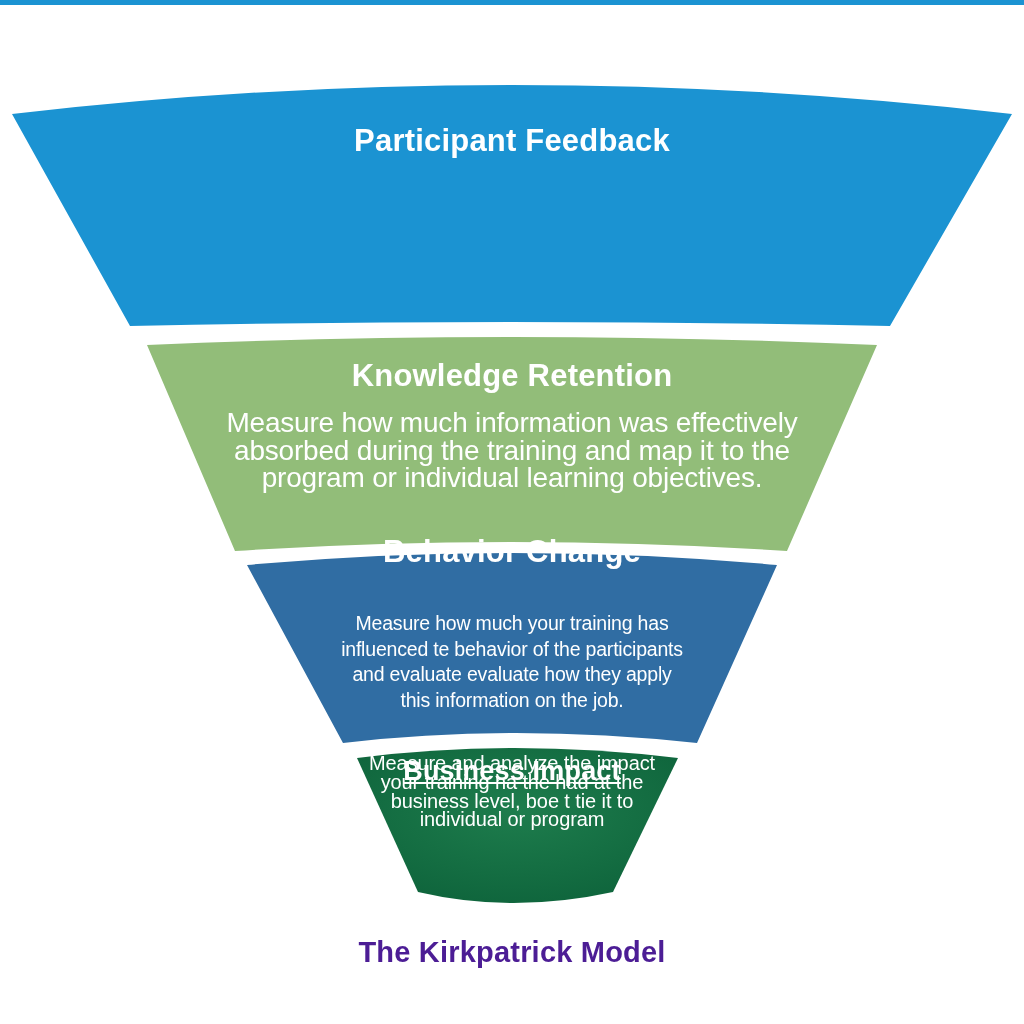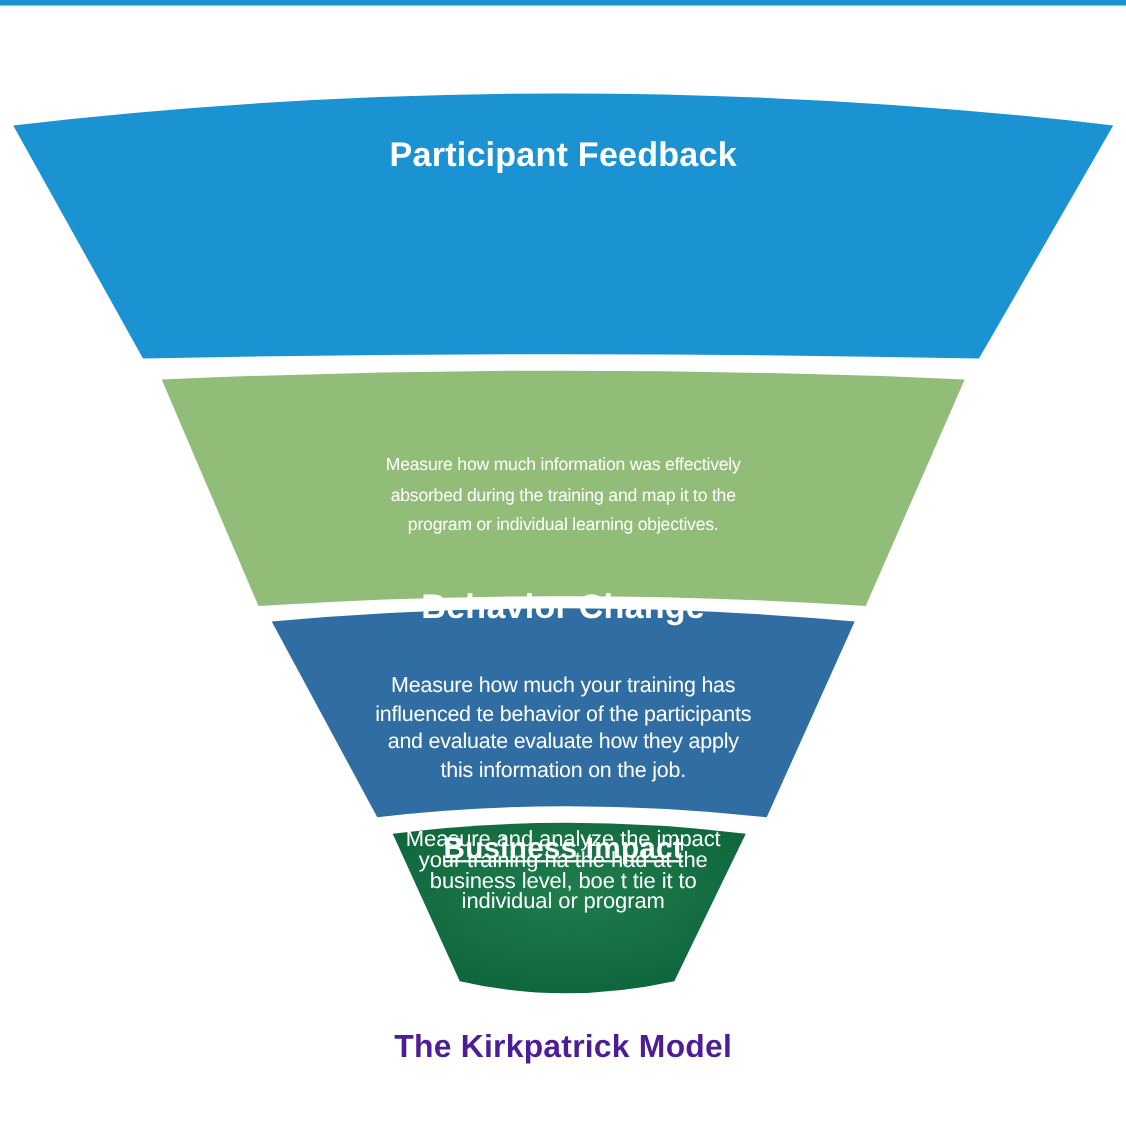--- a/index.html
+++ b/index.html
@@ -37,21 +37,21 @@
   }
   .lvl-desc {
     white-space: pre-line;
     font-size: 20.5px;
     line-height: 29px;
     letter-spacing: -0.2px;
   }
   .t1-title { top: 123px; }
   .t1-desc  { top: 171px; line-height: 31px; }
   .t2-title { top: 358px; }
-  .t2-desc  { top: 409px; line-height: 27.5px; font-size: 16px; }
+  .t2-desc  { top: 409px; line-height: 27.5px; font-size: 28px; }
   .t3-title { top: 534px; }
   .t3-desc  { top: 611px; line-height: 25.5px; font-size: 19.5px; }
   .t4-title { top: 756px; font-size: 27px; text-decoration: underline; }
   .t4-desc  { top: 754px; line-height: 18.8px; font-size: 20px; letter-spacing: -0.1px; }
   .caption {
     top: 936px;
     font-weight: bold;
     font-size: 29px;
     color: #4c1d95;
     letter-spacing: 0.2px;
@@ -76,20 +76,21 @@
 
     <path d="M 147 345 Q 512 329 877 345 L 787 551 Q 512 533 235 551 Z" fill="#92bd79"></path>
 
     <path d="M 247 565 Q 512 541 777 565 L 697 743 Q 512 723 343 743 Z" fill="#306da3"></path>
 
     <path d="M 357 758 Q 512 738 678 758 L 613 892 Q 512 914 418 892 Z" fill="url(#grad4)"></path>
   </svg>
 
   <div class="txt lvl-title t1-title">Participant Feedback</div>
 
+  <div class="txt lvl-title t2-title">Knowledge Retention</div>
   <div class="txt lvl-desc t2-desc">Measure how much information was effectively
 absorbed during the training and map it to the
 program or individual learning objectives.</div>
 
   <div class="txt lvl-title t3-title">Behavior Change</div>
   <div class="txt lvl-desc t3-desc">Measure how much your training has
 influenced te behavior of the participants
 and evaluate evaluate how they apply
 this information on the job.</div>
 

